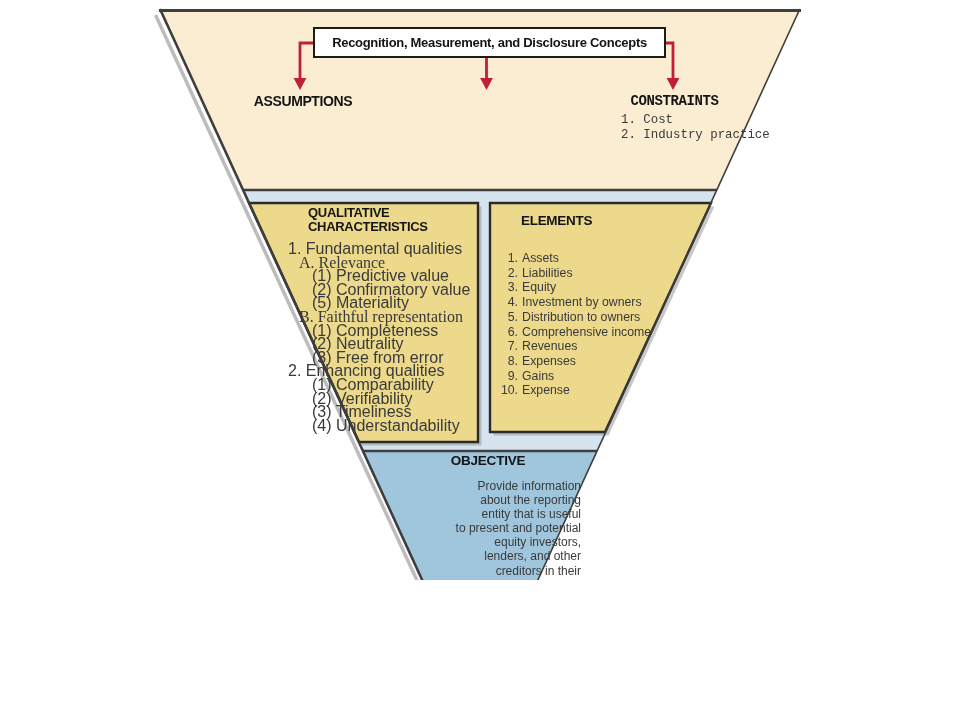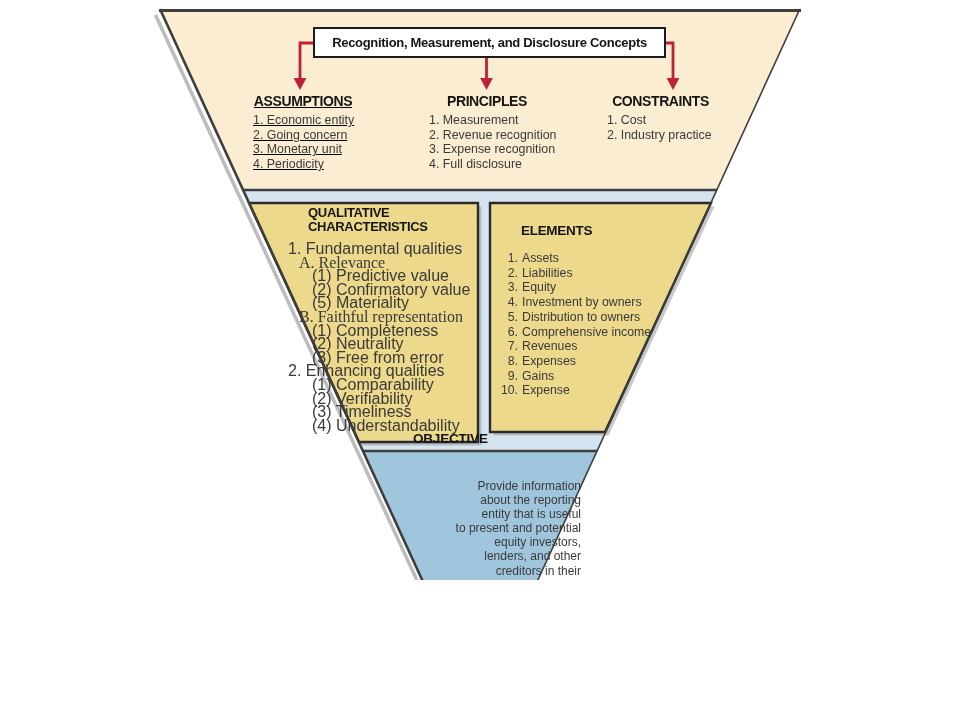--- a/index.html
+++ b/index.html
@@ -23,38 +23,38 @@
   .arrow-head{fill:var(--red);}
 
   .title-box{position:absolute;left:313px;top:27px;width:353px;height:31px;box-sizing:border-box;
     background:#fff;border:2.5px solid #1c1c1c;display:flex;align-items:center;justify-content:center;
     font-weight:bold;font-size:13px;letter-spacing:-0.3px;color:var(--ink);white-space:nowrap;}
 
   .tcol{position:absolute;top:94px;}
   .tcol .hd{text-align:center;font-weight:bold;font-size:14px;letter-spacing:-0.4px;color:var(--ink);line-height:15px;}
   .tcol .col-list{margin-top:4px;padding-left:3px;}
   .tcol .col-list .line{font-size:12.4px;line-height:14.7px;color:var(--body);white-space:nowrap;}
-  #col-assumptions{left:250px;width:106px;text-decoration:underline;}
+  #col-assumptions{left:250px;width:106px;}
   #col-principles{left:426px;width:122px;}
-  #col-constraints{left:604px;width:113px;}
+  #col-constraints{left:618px;width:113px;font-family:Liberation Mono, monospace;}
 
   .qual-header{position:absolute;left:308px;top:206px;width:160px;text-align:left;}
   .qual-header .line{font-weight:bold;font-size:13px;line-height:14px;letter-spacing:-0.3px;color:var(--ink);}
   .qual-list{position:absolute;left:288px;top:242px;}
   .qual-list .line{font-size:16px;line-height:13.6px;color:var(--body);white-space:nowrap;}
   .qual-list .ind1{padding-left:11px;font-family:Liberation Serif, serif;}
   .qual-list .ind2{padding-left:24px;}
 
-  .elem-header{position:absolute;left:521px;top:223px;font-weight:bold;font-size:13.5px;
+  .elem-header{position:absolute;left:521px;top:213px;font-weight:bold;font-size:13.5px;
     letter-spacing:-0.3px;color:var(--ink);}
   .elem-list{position:absolute;left:497px;top:251px;}
   .elem-list .line{font-size:12.3px;line-height:14.7px;color:var(--body);white-space:nowrap;}
   .elem-list .num{display:inline-block;width:21px;text-align:right;margin-right:4px;}
 
-  .obj-header{position:absolute;left:413px;top:431px;width:150px;
+  .obj-header{position:absolute;left:413px;top:453px;width:150px;text-align:center;
     font-weight:bold;font-size:13.5px;letter-spacing:-0.2px;color:var(--ink);}
   .obj-body{position:absolute;left:395px;top:479px;width:186px;text-align:right;}
   .obj-body .line{font-size:12px;line-height:14.1px;color:var(--body);white-space:nowrap;}
 </style>
 </head>
 <body>
 
 <div class="stage">
 
   <svg width="960" height="720" viewBox="0 0 960 720">
@@ -89,35 +89,20 @@
       <polygon class="arrow-head" points="666.6,78 679.4,78 673,90"></polygon>
     </g>
   </svg>
 
   <div class="title-box">
     <span>Recognition, Measurement, and Disclosure Concepts</span>
   </div>
 
   <div class="tcol" id="col-assumptions">
     <div class="hd">ASSUMPTIONS</div>
-    <div class="col-list">
-        <div class="line">1. Economic entity</div>
-        <div class="line">2. Going concern</div>
-        <div class="line">3. Monetary unit</div>
-        <div class="line">4. Periodicity</div>
-      </div>
-  </div>
-  <div class="tcol" id="col-principles">
-    <div class="hd">PRINCIPLES</div>
-    <div class="col-list">
-        <div class="line">1. Measurement</div>
-        <div class="line">2. Revenue recognition</div>
-        <div class="line">3. Expense recognition</div>
-        <div class="line">4. Full disclosure</div>
-      </div>
   </div>
   <div class="tcol" id="col-constraints">
     <div class="hd">CONSTRAINTS</div>
     <div class="col-list">
         <div class="line">1. Cost</div>
         <div class="line">2. Industry practice</div>
       </div>
   </div>
 
   <div class="qual-header">

